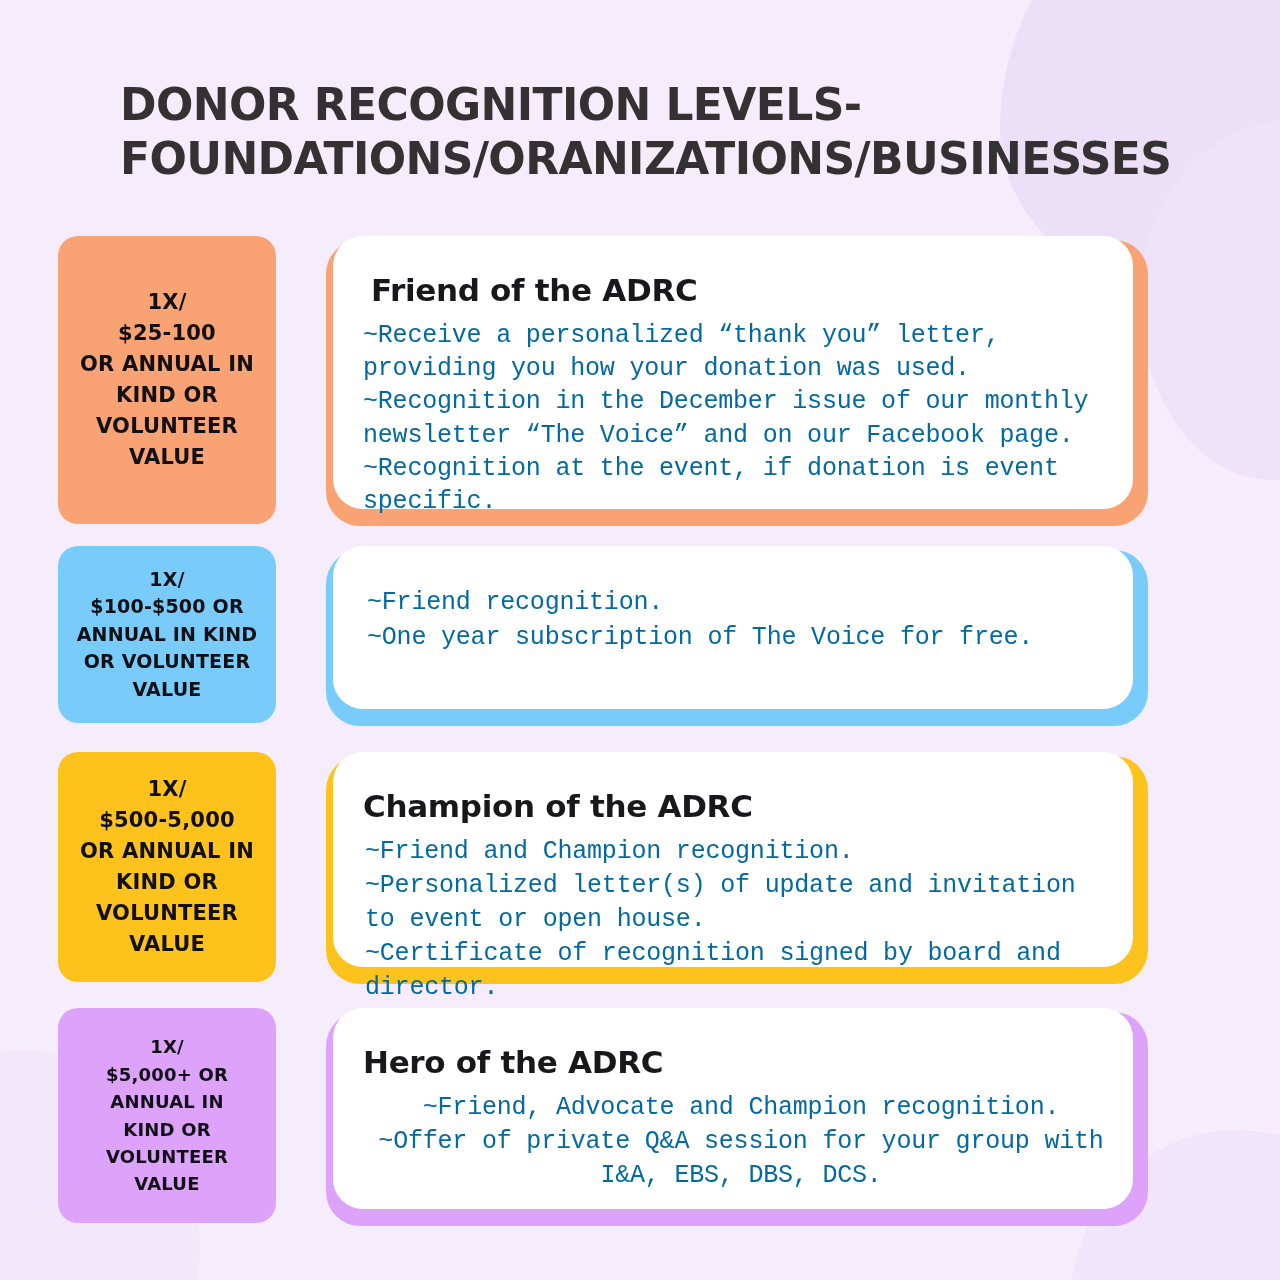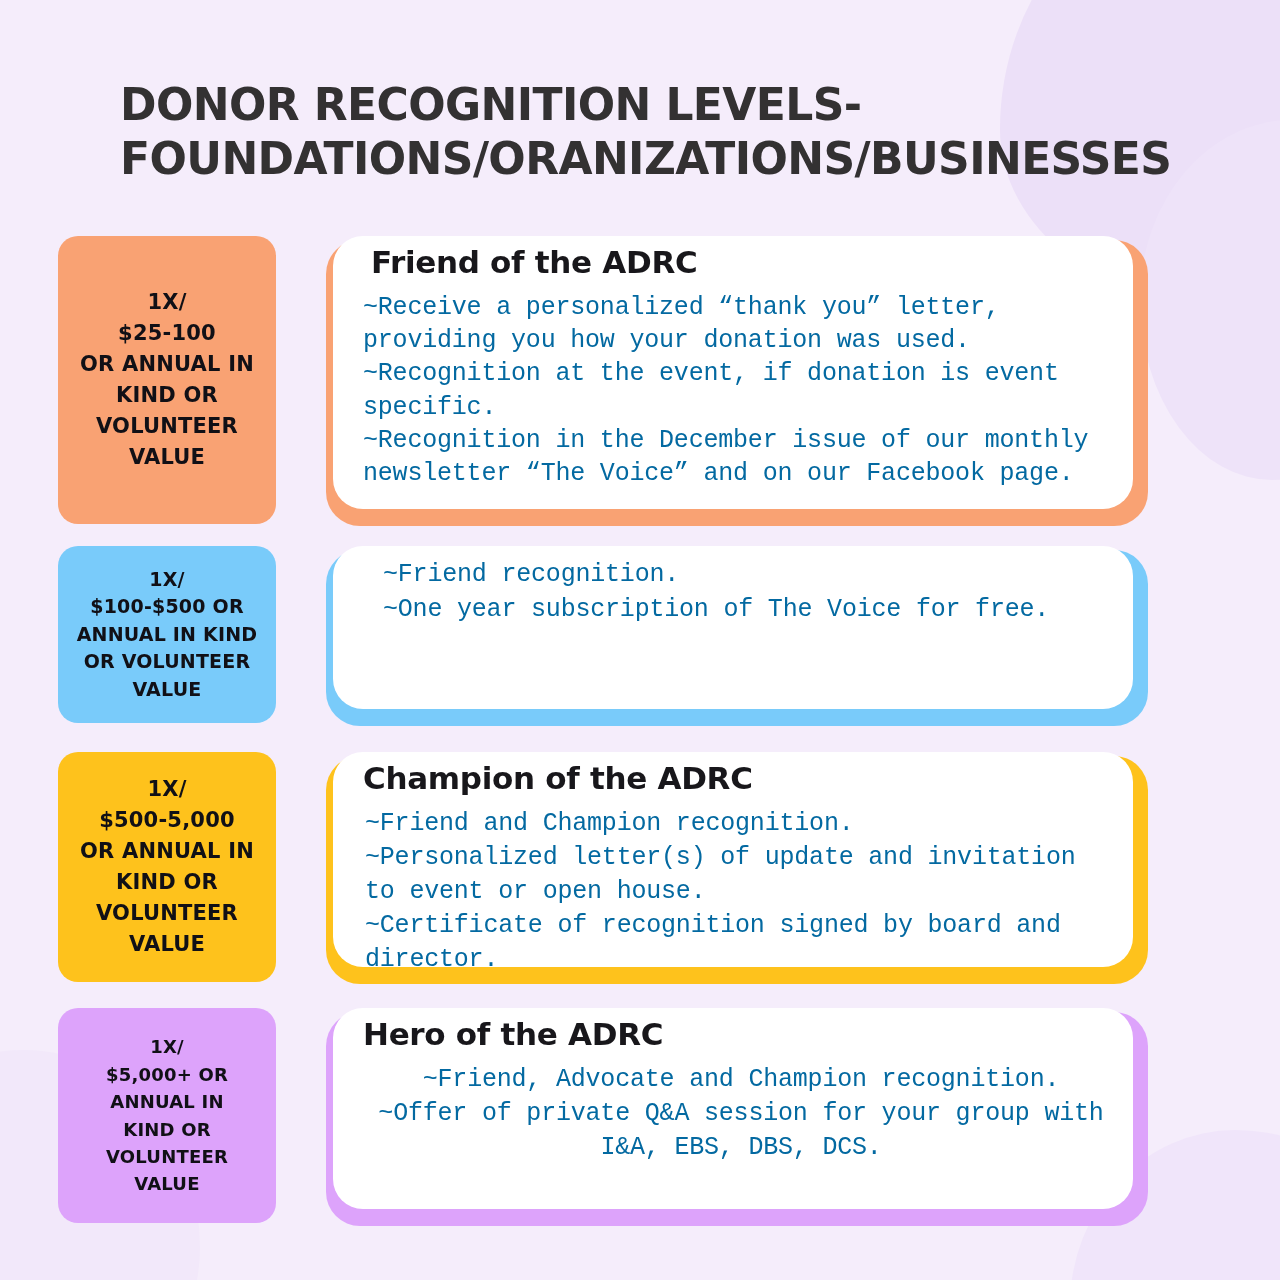--- a/index.html
+++ b/index.html
@@ -141,21 +141,21 @@
   
   .card-face {
     position: absolute;
     left: 7px;
     top: 0px;
     width: 800px;
     height: calc(100% - 17px);
     background: #ffffff;
     border-radius: 30px;
     box-sizing: border-box;
-    padding: 8px 26px 16px 30px;
+    padding: 36px 26px 16px 30px;
   }
 
   .card-heading {
     font-family: "DejaVu Sans", sans-serif;
     font-weight: bold;
     font-size: 31px;
     line-height: 1.18;
     color: #18171b;
     letter-spacing: -0.3px;
     margin: 0 0 10px 0;
@@ -166,21 +166,21 @@
   .card-lines {
     font-family: Liberation Mono, monospace;
     font-size: 25px;
     line-height: 1.33;
     color: #0369a1;
     letter-spacing: -0.2px;
   }
   .card-line { margin: 0; }
 
   .tier-1 .card-lines { font-size: 25px; line-height: 1.335; }
-  .tier-2 .card-lines { font-size: 25px; line-height: 1.38; margin-top: 4px; margin-left: 20px; }
+  .tier-2 .card-lines { font-size: 25px; line-height: 1.38; margin-top: 4px; margin-left: 4px; }
   .tier-3 .card-lines { font-size: 25px; line-height: 1.36; margin-left: 2px; }
   .tier-4 .card-lines { font-size: 25px; line-height: 1.36; margin-left: 12px; text-align: center; }
 </style>
 </head>
 <body style="background: rgb(245, 237, 251);">
 
 <div class="bg-layer">
   <div class="blob-tr"></div>
   <div class="blob-tr2"></div>
   <div class="blob-bl"></div>
@@ -199,22 +199,22 @@
 KIND OR
 VOLUNTEER
 VALUE</span>
     </div>
     <div class="card-wrap">
       <div class="card-back" style="background: rgb(249, 162, 115);"></div>
       <div class="card-face">
         <div class="card-heading">Friend of the ADRC</div>
         <div class="card-lines">
           <p class="card-line">~Receive a personalized “thank you” letter, providing you how your donation was used.</p>
+          <p class="card-line">~Recognition in the December issue of our monthly newsletter “The Voice” and on our Facebook page.</p>
           <p class="card-line">~Recognition at the event, if donation is event specific.</p>
-          <p class="card-line">~Recognition in the December issue of our monthly newsletter “The Voice” and on our Facebook page.</p>
         </div>
       </div>
     </div>
   </div>
 
   <div class="tier tier-2">
     <div class="badge" style="background: rgb(121, 203, 250);">
       <span class="badge-text">1X/
 $100-$500 OR
 ANNUAL IN KIND

